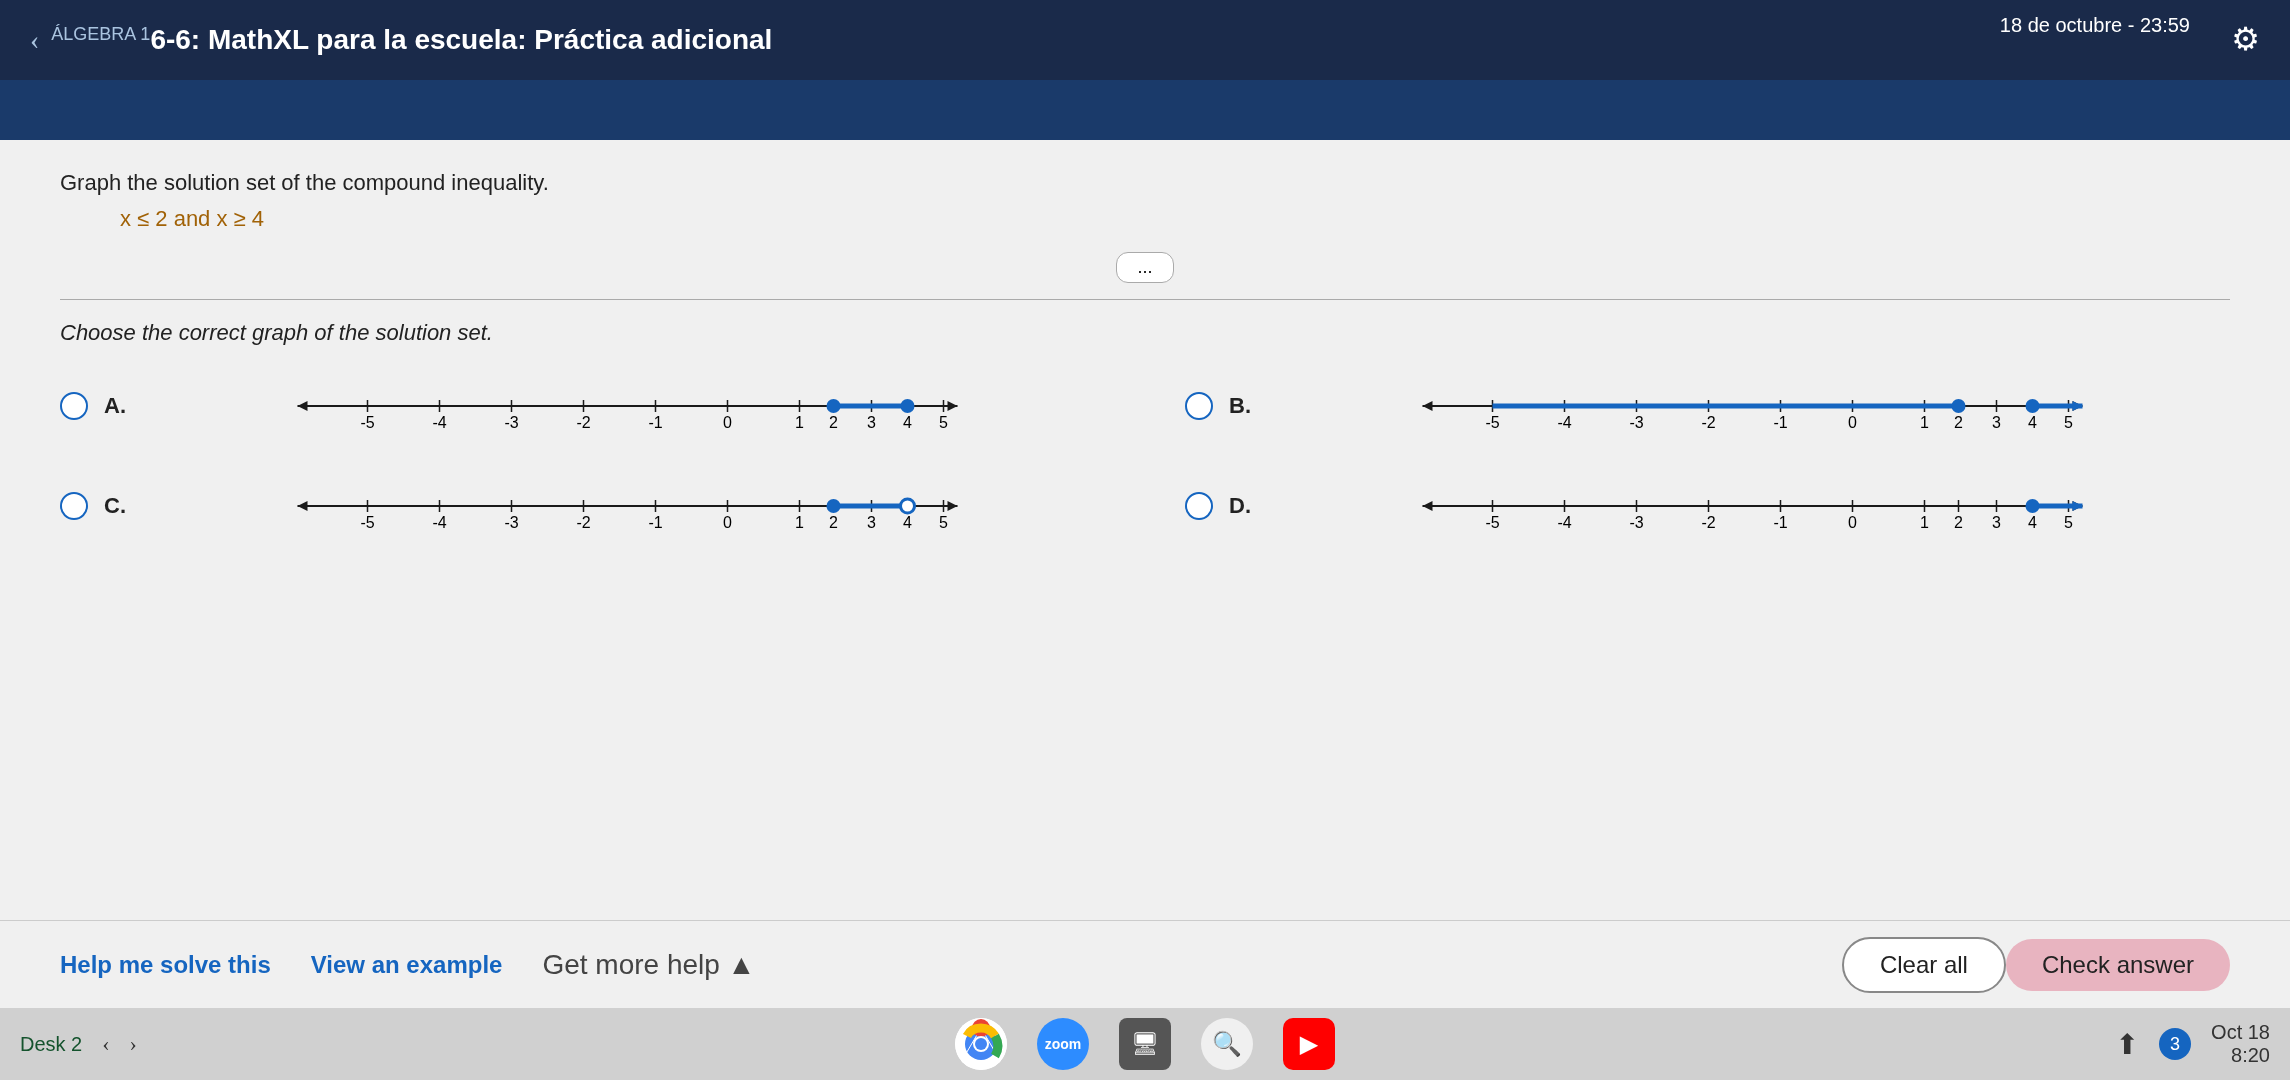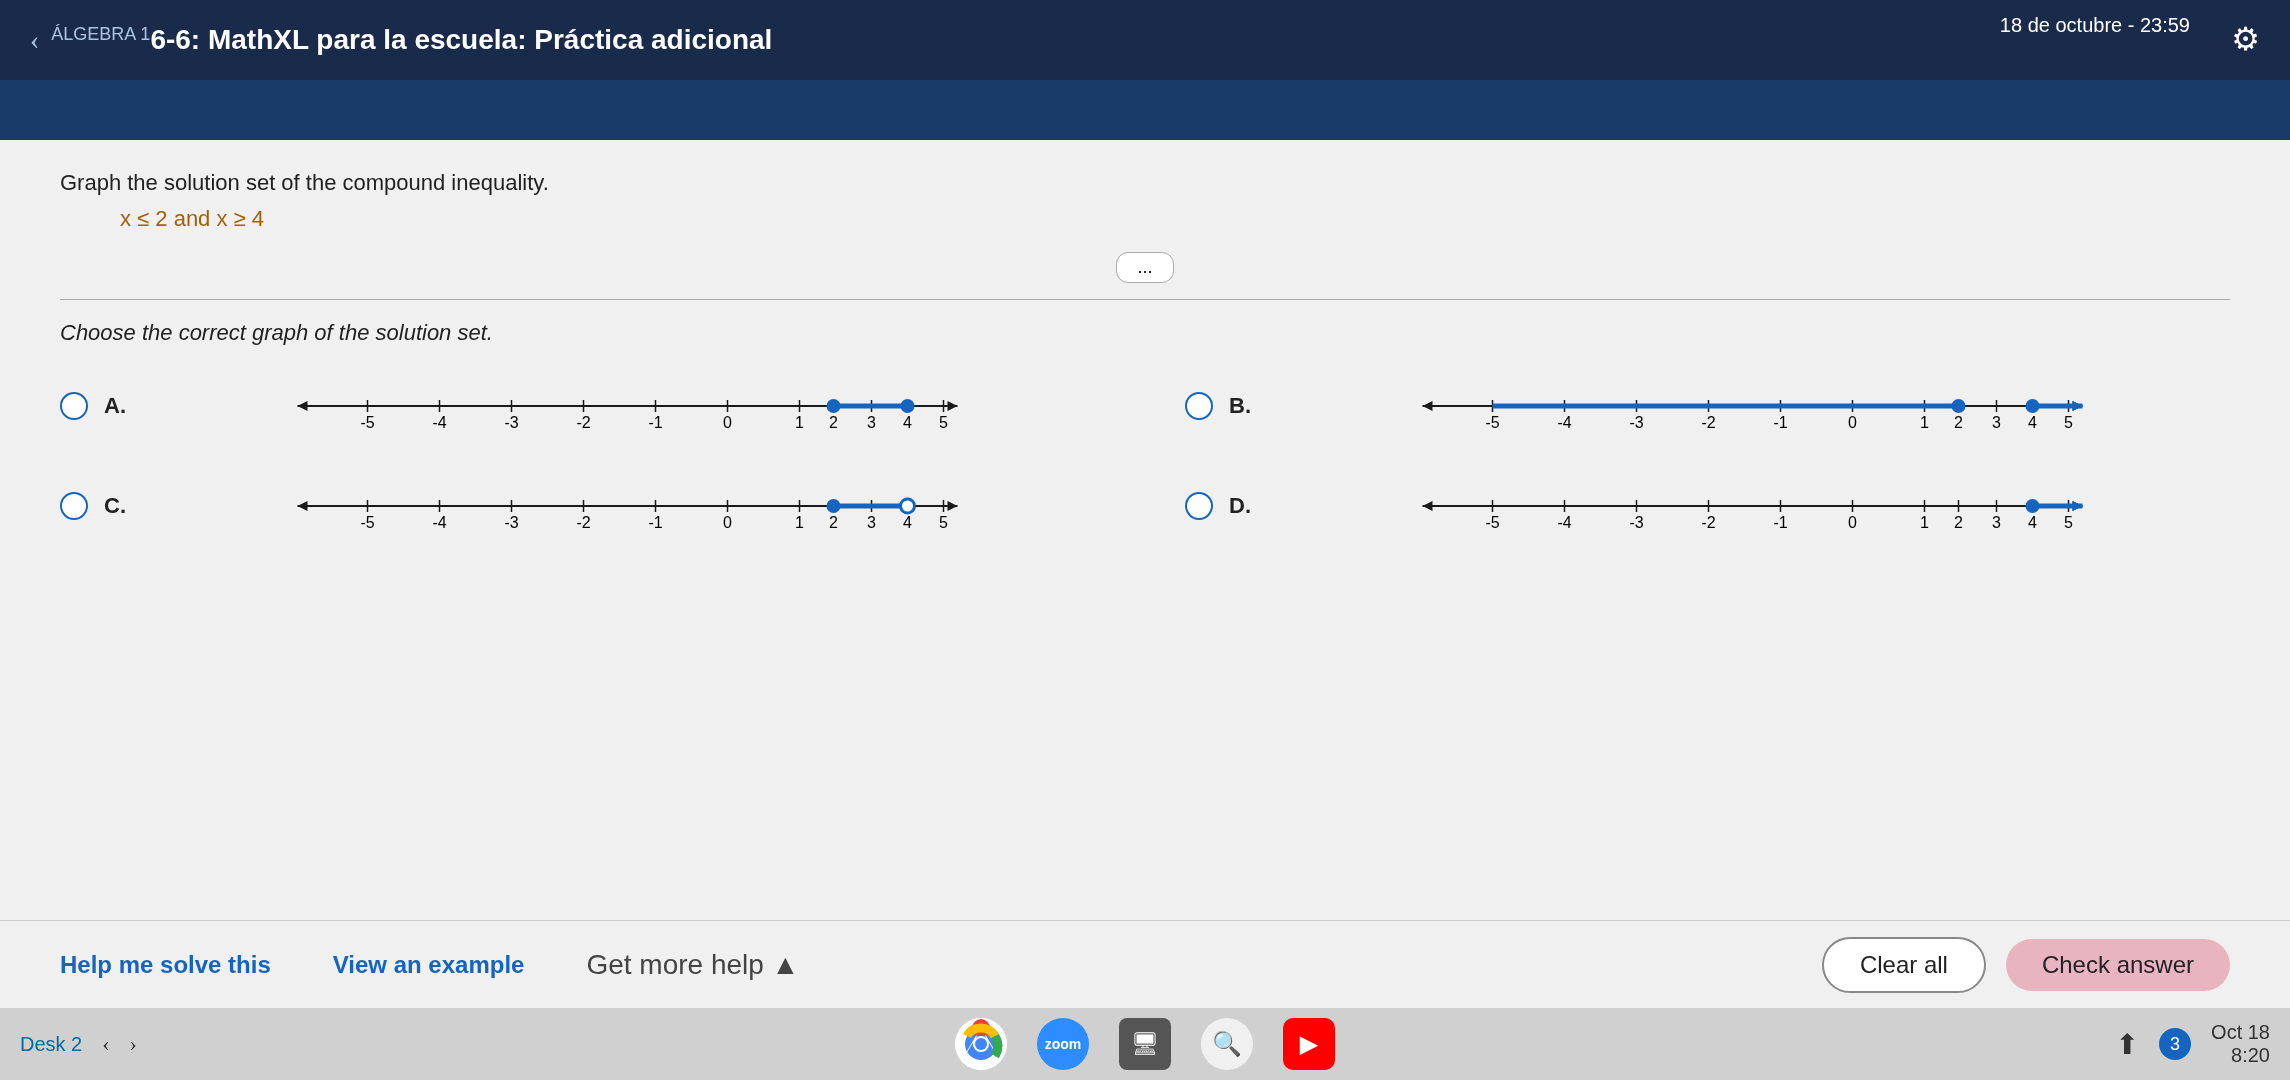--- a/index.html
+++ b/index.html
@@ -168,21 +168,21 @@
       align-items: center;
       justify-content: space-between;
       padding: 16px 60px;
       background: #f0f0f0;
       border-top: 1px solid #ccc;
     }
 
     .help-links {
       display: flex;
       align-items: center;
-      gap: 62px;
+      gap: 40px;
     }
 
     .help-link {
       font-family: Arial, sans-serif;
       font-size: 24px;
       font-weight: bold;
       color: #1565c0;
       cursor: pointer;
       text-decoration: none;
       background: none;
@@ -194,21 +194,20 @@
       font-size: 28px;
       color: #444;
       cursor: pointer;
       background: none;
       border: none;
     }
 
     .right-actions {
       display: flex;
       align-items: center;
-      gap: 20px;
     }
 
     .clear-all-btn {
       background: white;
       border: 2px solid #888;
       border-radius: 30px;
       padding: 12px 36px;
       font-size: 24px;
       font-family: Arial, sans-serif;
       cursor: pointer;
@@ -327,21 +326,21 @@
     .taskbar-right {
       display: flex;
       align-items: center;
       gap: 20px;
       margin-left: auto;
     }
 
     .taskbar-label {
       font-family: Arial, sans-serif;
       font-size: 20px;
-      color: #0369a1;
+      color: #14532d;
     }
 
     .taskbar-icon {
       width: 52px;
       height: 52px;
       border-radius: 50%;
       display: flex;
       align-items: center;
       justify-content: center;
       font-size: 28px;

